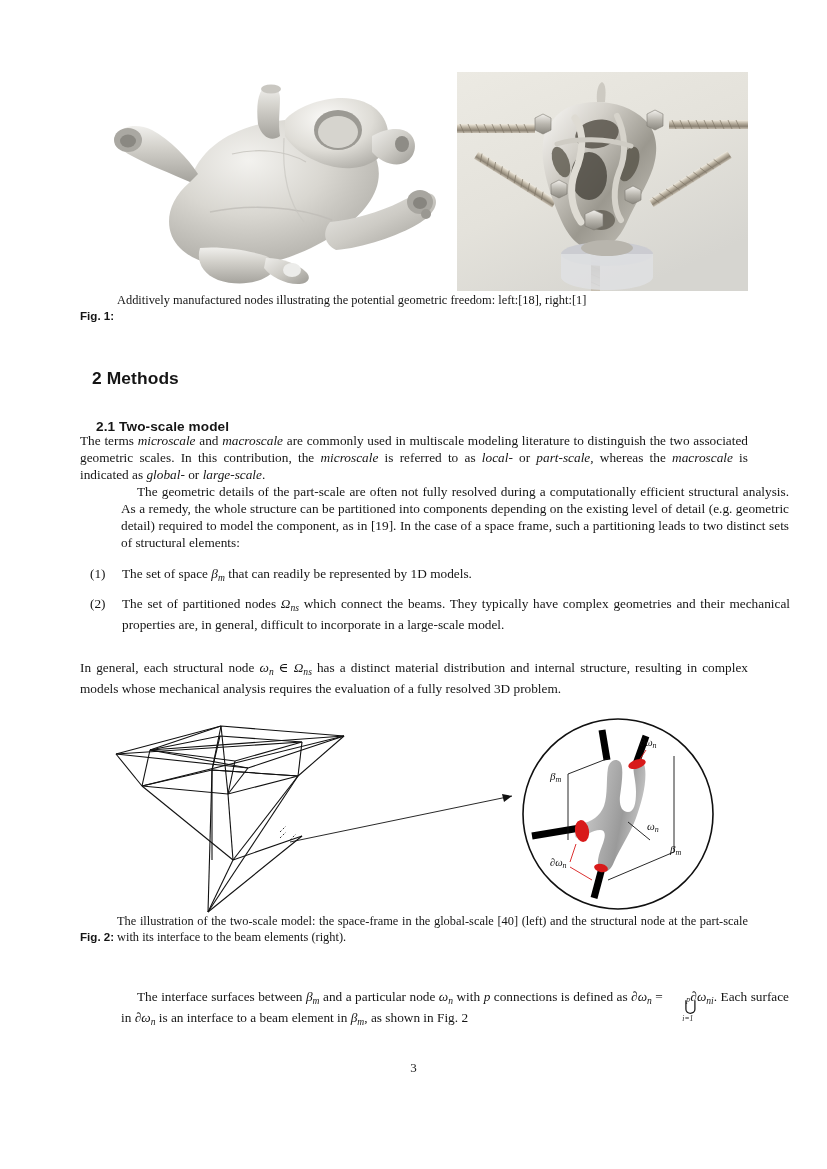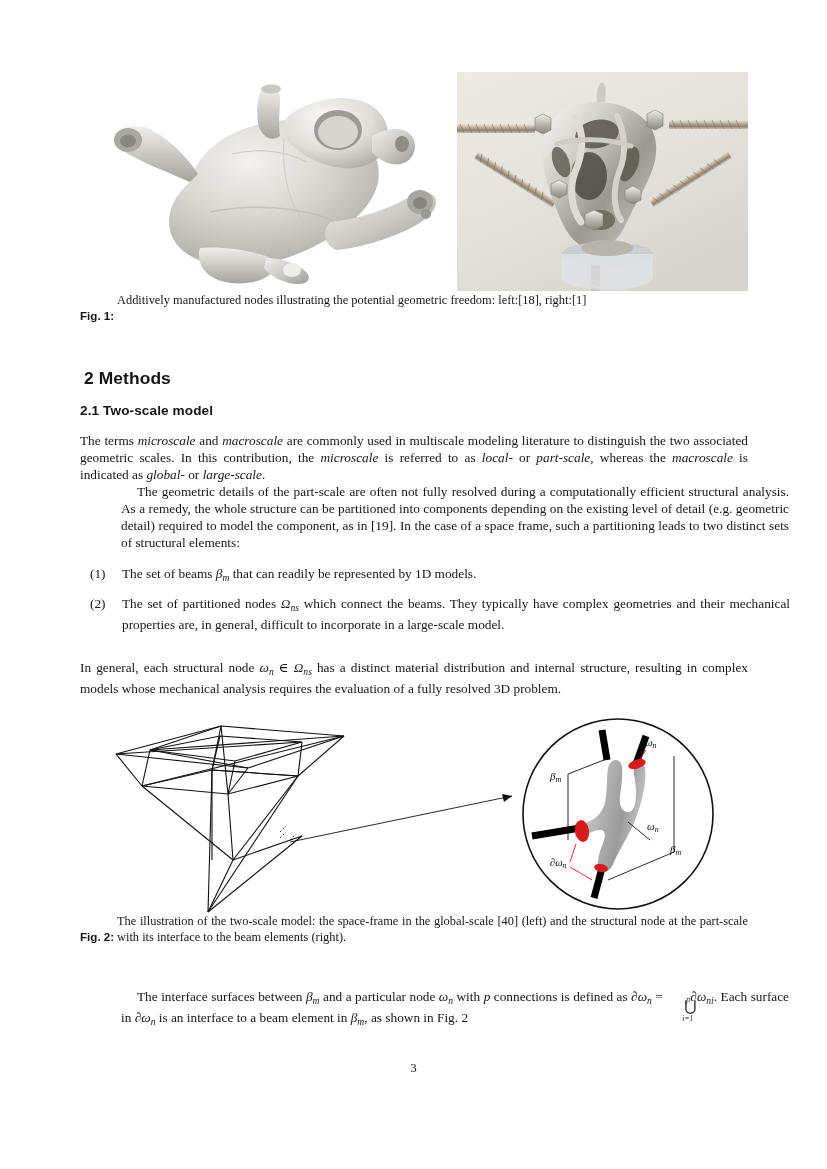--- a/index.html
+++ b/index.html
@@ -85,21 +85,21 @@
     font-family: "Liberation Sans", sans-serif;
     font-weight: bold;
     font-size: 17.4px;
     margin: 0;
     letter-spacing: 0.1px;
   }
   h3.subsec {
     font-family: "Liberation Sans", sans-serif;
     font-weight: bold;
     font-size: 13.6px;
-    margin: 0;
+    margin: 16px;
     letter-spacing: 0.1px;
   }
 
   
   p.body {
     font-size: 13.3px;
     line-height: 17.0px;
     margin: 0;
     text-align: justify;
     text-align-last: left;
@@ -351,30 +351,30 @@
         <ellipse cx="150" cy="176" rx="26" ry="8" fill="#b8b5ad"></ellipse>
       </svg>
     </div>
   </div>
 
   <div class="caption" style="top:308px;">
     <span class="cap-label cap-label-abs">Fig. 1:</span>
     <span class="cap-body">Additively manufactured nodes illustrating the potential geometric freedom: left:[18], right:[1]</span>
   </div>
 
-  <h2 class="sec" style="position:absolute; top:368px; left:4px;">2  Methods</h2>
+  <h2 class="sec" style="position:absolute; top:368px; left:12px;">2  Methods</h2>
 
   <h3 class="subsec" style="position:absolute; top:403px; left:0;">2.1  Two-scale model</h3>
 
   <p class="body" style="position:absolute; top:432px; left:0; width:668px;"><span>The terms </span><i>microscale</i><span> and </span><i>macroscale</i><span> are commonly used in multiscale modeling literature to distinguish the two associated geometric scales. In this contribution, the </span><i>microscale</i><span> is referred to as </span><i>local-</i><span> or </span><i>part-scale</i><span>, whereas the </span><i>macroscale</i><span> is indicated as </span><i>global-</i><span> or </span><i>large-scale</i><span>.</span></p>
 
   <p class="body indent" style="position:absolute; top:483px; left:0; width:668px;">The geometric details of the part-scale are often not fully resolved during a computationally efficient structural analysis. As a remedy, the whole structure can be partitioned into components depending on the existing level of detail (e.g. geometric detail) required to model the component, as in [19]. In the case of a space frame, such a partitioning leads to two distinct sets of structural elements:</p>
 
   <div class="enum-item" style="position:absolute; top:565px; left:0; width:668px;">
-    <span class="enum-num">(1)</span><span>The set of beams </span><span class="mathvar">β<span class="sub">m</span></span><span> that can readily be represented by 1D models.</span>
+    <span class="enum-num">(1)</span><span>The set of space </span><span class="mathvar">β<span class="sub">m</span></span><span> that can readily be represented by 1D models.</span>
   </div>
 
   <div class="enum-item" style="position:absolute; top:595px; left:0; width:668px;">
     <span class="enum-num">(2)</span><span>The set of partitioned nodes </span><span class="mathvar">Ω<span class="sub">ns</span></span><span> which connect the beams. They typically have complex geometries and their mechanical properties are, in general, difficult to incorporate in a large-scale model.</span>
   </div>
 
   <p class="body" style="position:absolute; top:659px; left:0; width:668px;"><span>In general, each structural node </span><span class="mathvar">ω<span class="sub">n</span></span><span> ∈ </span><span class="mathvar">Ω<span class="sub">ns</span></span><span> has a distinct material distribution and internal structure, resulting in complex models whose mechanical analysis requires the evaluation of a fully resolved 3D problem.</span></p>
 
   <div class="fig2-wrap">
     <svg viewBox="0 0 668 205" width="668" height="205">

